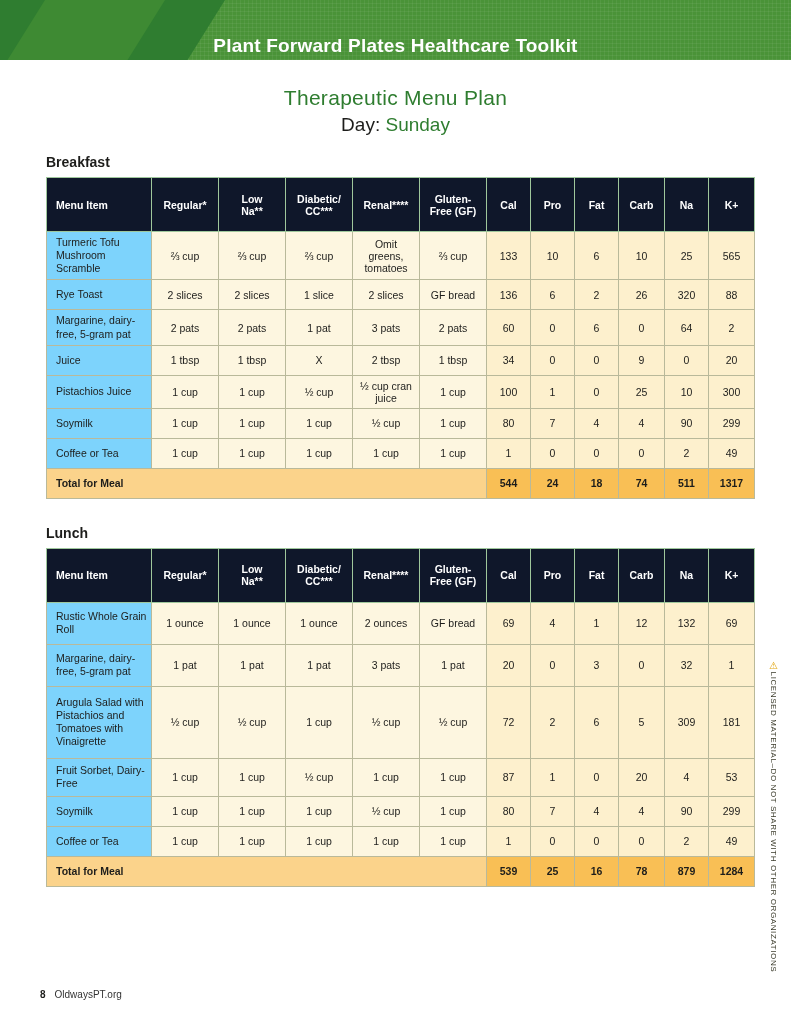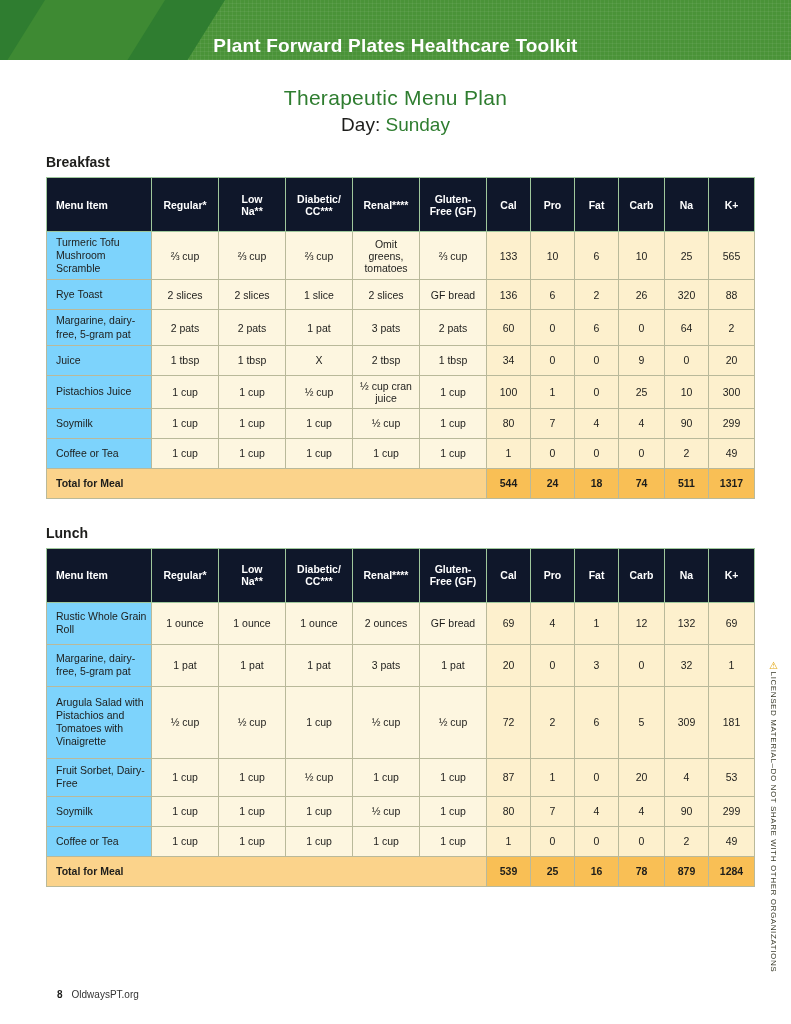--- a/index.html
+++ b/index.html
@@ -167,21 +167,21 @@
     white-space: nowrap;
   }
   .side-notice .warn {
     color: #e2a817;
     font-size: 10px;
   }
 
   
   .footer {
     position: absolute;
-    left: 57px;
+    left: 40px;
     bottom: 24px;
     font-size: 10px;
     color: #1d1d1b;
   }
   .footer .pagenum {
     font-weight: bold;
     margin-right: 9px;
   }
   .footer .site { color: #333; }
 </style>

